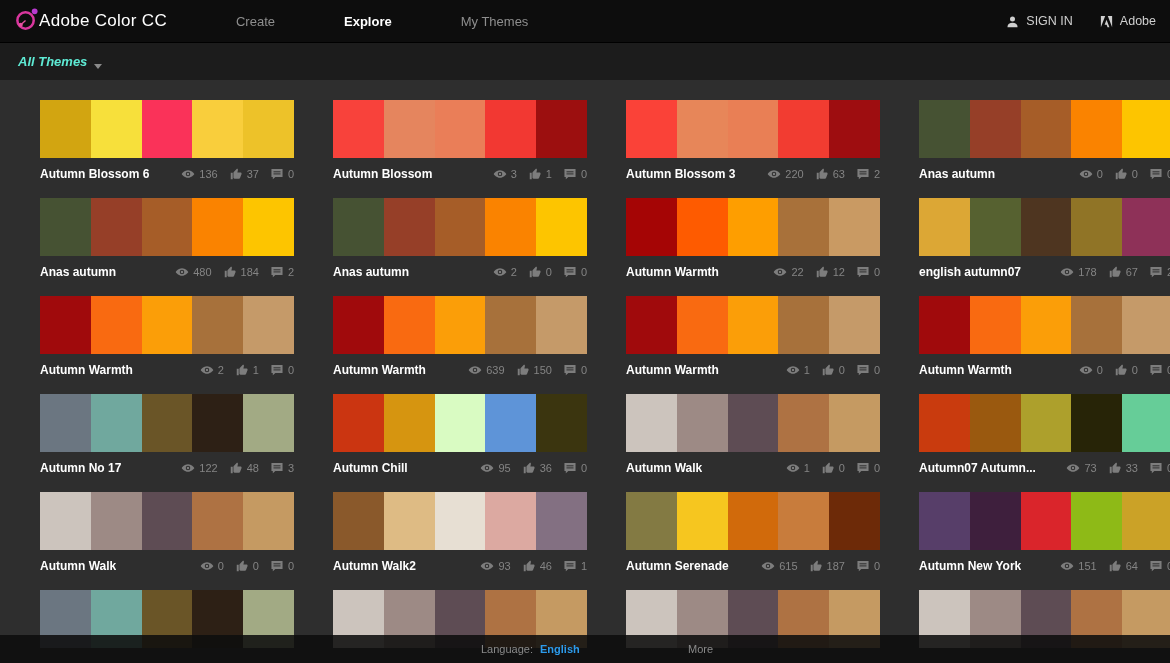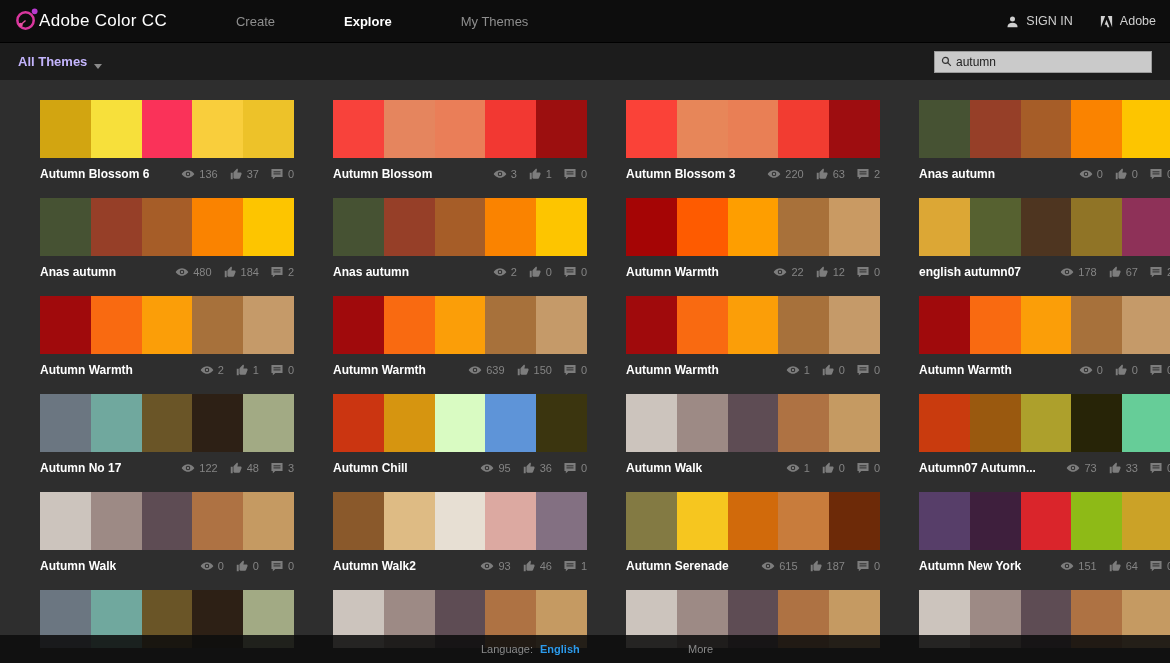--- a/index.html
+++ b/index.html
@@ -13,21 +13,21 @@
   .brand-title { color:#fff; font-size:17px; letter-spacing:.3px; }
   nav { margin-left:32px; display:flex; gap:32px; }
   .nav-item { color:#8e8e8e; font-size:13px; cursor:pointer;margin-left:37px; }
   .nav-item.active { color:#fff; font-weight:700; }
   .hdr-right { margin-left:auto; display:flex; align-items:center; gap:26px; }
   .hdr-link { display:flex; align-items:center; gap:6px; color:#cfcfcf; font-size:12.5px; cursor:pointer; }
   .hdr-link svg { width:15px; height:15px; fill:#cfcfcf; }
 
   
   .filterbar { height:38px; background:#1c1c1c; border-top:1px solid #000; display:flex; align-items:center; padding:0 18px; }
-  .dropdown { display:flex; align-items:flex-end; gap:7px; color:#c4b5fd; font-size:13px; font-weight:700; cursor:pointer; }
+  .dropdown { display:flex; align-items:flex-end; gap:7px; color:#5eead4; font-size:13px; font-weight:700; cursor:pointer;font-style:italic; }
   .caret { width:0; height:0; border-left:4.5px solid transparent; border-right:4.5px solid transparent; border-top:5px solid #8a8a8a; margin-top:2px; }
   .searchbox { margin-left:auto; width:218px; height:22px; background:#cacaca; border:1px solid #9a9a9a; display:flex; align-items:center; padding:0 5px; }
   .searchbox svg { width:13px; height:13px; flex:0 0 auto; }
   .searchbox input { border:none; background:transparent; outline:none; width:100%; font-size:12px; color:#222; font-family:"Liberation Sans",sans-serif; margin-left:3px; }
 
   
   main { padding:20px 18px 0; display:grid; grid-template-columns:repeat(4,254px); column-gap:39px; row-gap:17px; }
   .card { width:254px;margin-left:22px; }
   .swatches { display:flex; height:58px; cursor:pointer; }
   .swatch { flex:1; }
@@ -82,27 +82,20 @@
         <span>Adobe</span>
       </span>
     </div>
   </header>
 
   <div class="filterbar">
     <div class="dropdown">
       <span>All Themes</span>
       <span class="caret"></span>
     </div>
-    <div class="searchbox">
-      <svg viewBox="0 0 24 24">
-          <circle cx="10" cy="10" r="5.5" fill="none" stroke="#333" stroke-width="2.2"></circle>
-          <line x1="14.2" y1="14.2" x2="20" y2="20" stroke="#333" stroke-width="2.2"></line>
-        </svg>
-      <input value="autumn" style="">
-    </div>
   </div>
 
   <main id="grid">
       <div class="card">
         <div class="swatches">
           <div class="swatch" style="background: rgb(210, 165, 17);"></div>
           <div class="swatch" style="background: rgb(247, 224, 59);"></div>
           <div class="swatch" style="background: rgb(250, 50, 89);"></div>
           <div class="swatch" style="background: rgb(249, 206, 60);"></div>
           <div class="swatch" style="background: rgb(237, 194, 41);"></div>

